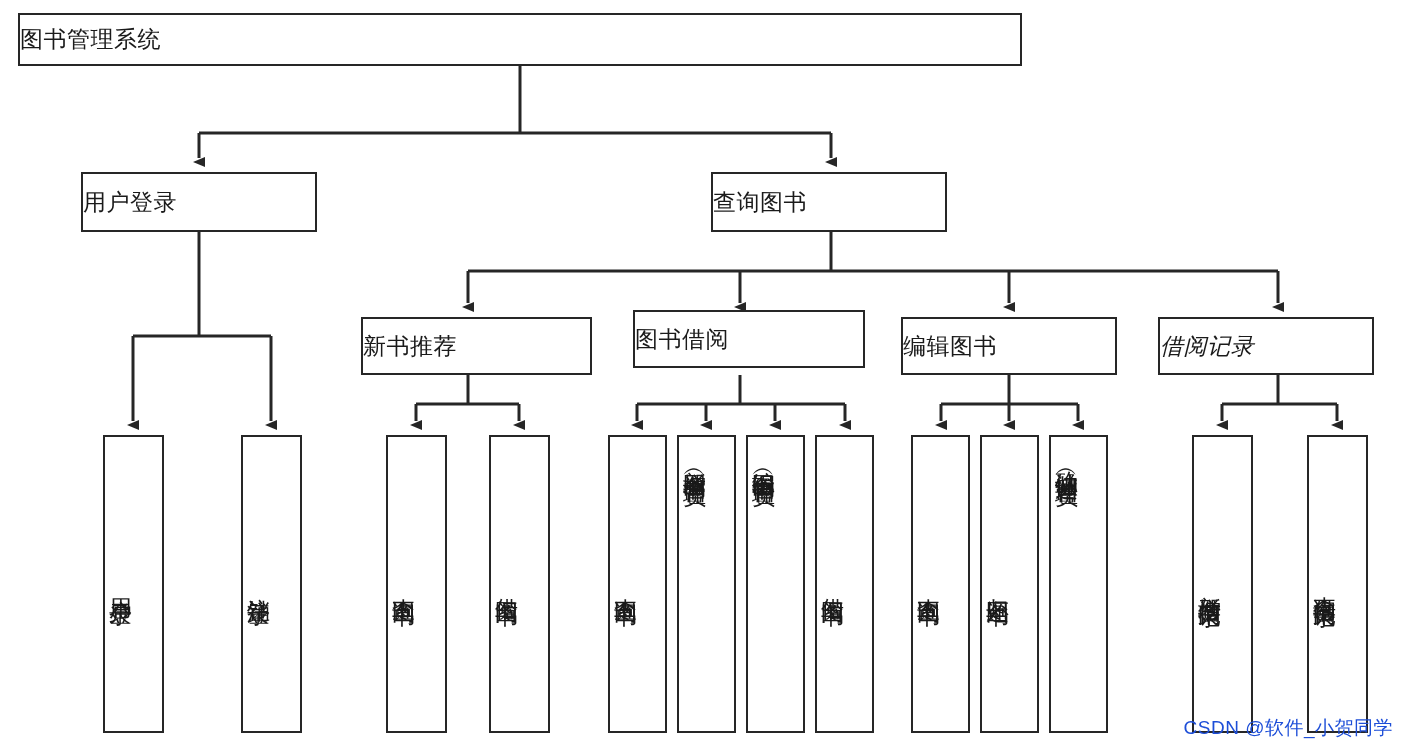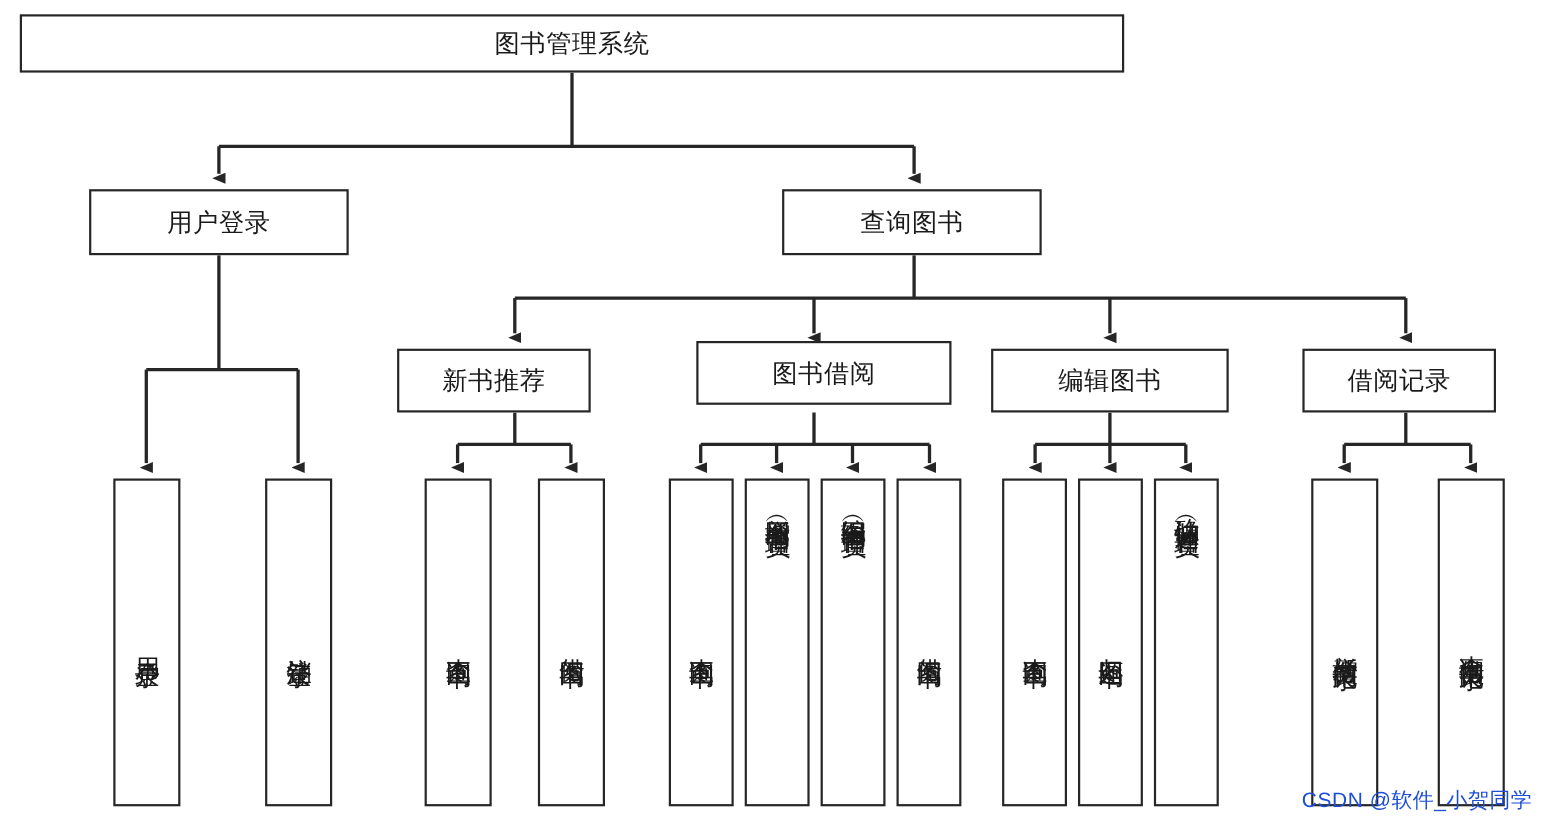--- a/index.html
+++ b/index.html
@@ -20,21 +20,20 @@
     width: 1405px;
     height: 747px;
   }
   .node-box {
     position: absolute;
     box-sizing: border-box;
     background: #ffffff;
     border: 2px solid #262626;
     display: flex;
     align-items: center;
-    justify-content: center;
   }
   .node-label {
     color: #1a1a1a;
     font-size: 23px;
     line-height: 1.22;
     letter-spacing: 0.5px;
     white-space: nowrap;
     text-align: center;
   }
   .node-box.vertical {
@@ -130,30 +129,30 @@
     <span class="node-label">图书管理系统</span>
   </div>
 
   <div class="node-box" style="left:81px; top:172px; width:236px; height:60px;">
     <span class="node-label">用户登录</span>
   </div>
   <div class="node-box" style="left:711px; top:172px; width:236px; height:60px;">
     <span class="node-label">查询图书</span>
   </div>
 
-  <div class="node-box" style="left:361px; top:317px; width:176px; height:58px;">
+  <div class="node-box" style="left:361px; top:317px; width:231px; height:58px;">
     <span class="node-label">新书推荐</span>
   </div>
   <div class="node-box" style="left:633px; top:310px; width:232px; height:58px;">
     <span class="node-label">图书借阅</span>
   </div>
   <div class="node-box" style="left:901px; top:317px; width:216px; height:58px;">
     <span class="node-label">编辑图书</span>
   </div>
-  <div class="node-box" style="left:1184px; top:317px; width:176px; height:58px;">
+  <div class="node-box" style="left:1158px; top:317px; width:216px; height:58px;font-style:italic;">
     <span class="node-label">借阅记录</span>
   </div>
 
   <div class="node-box vertical centered" style="left:103px; top:435px; width:61px; height:298px;">
     <span class="node-label">用户登录</span>
   </div>
   <div class="node-box vertical centered" style="left:241px; top:435px; width:61px; height:298px;">
     <span class="node-label">注销登录</span>
   </div>
 

